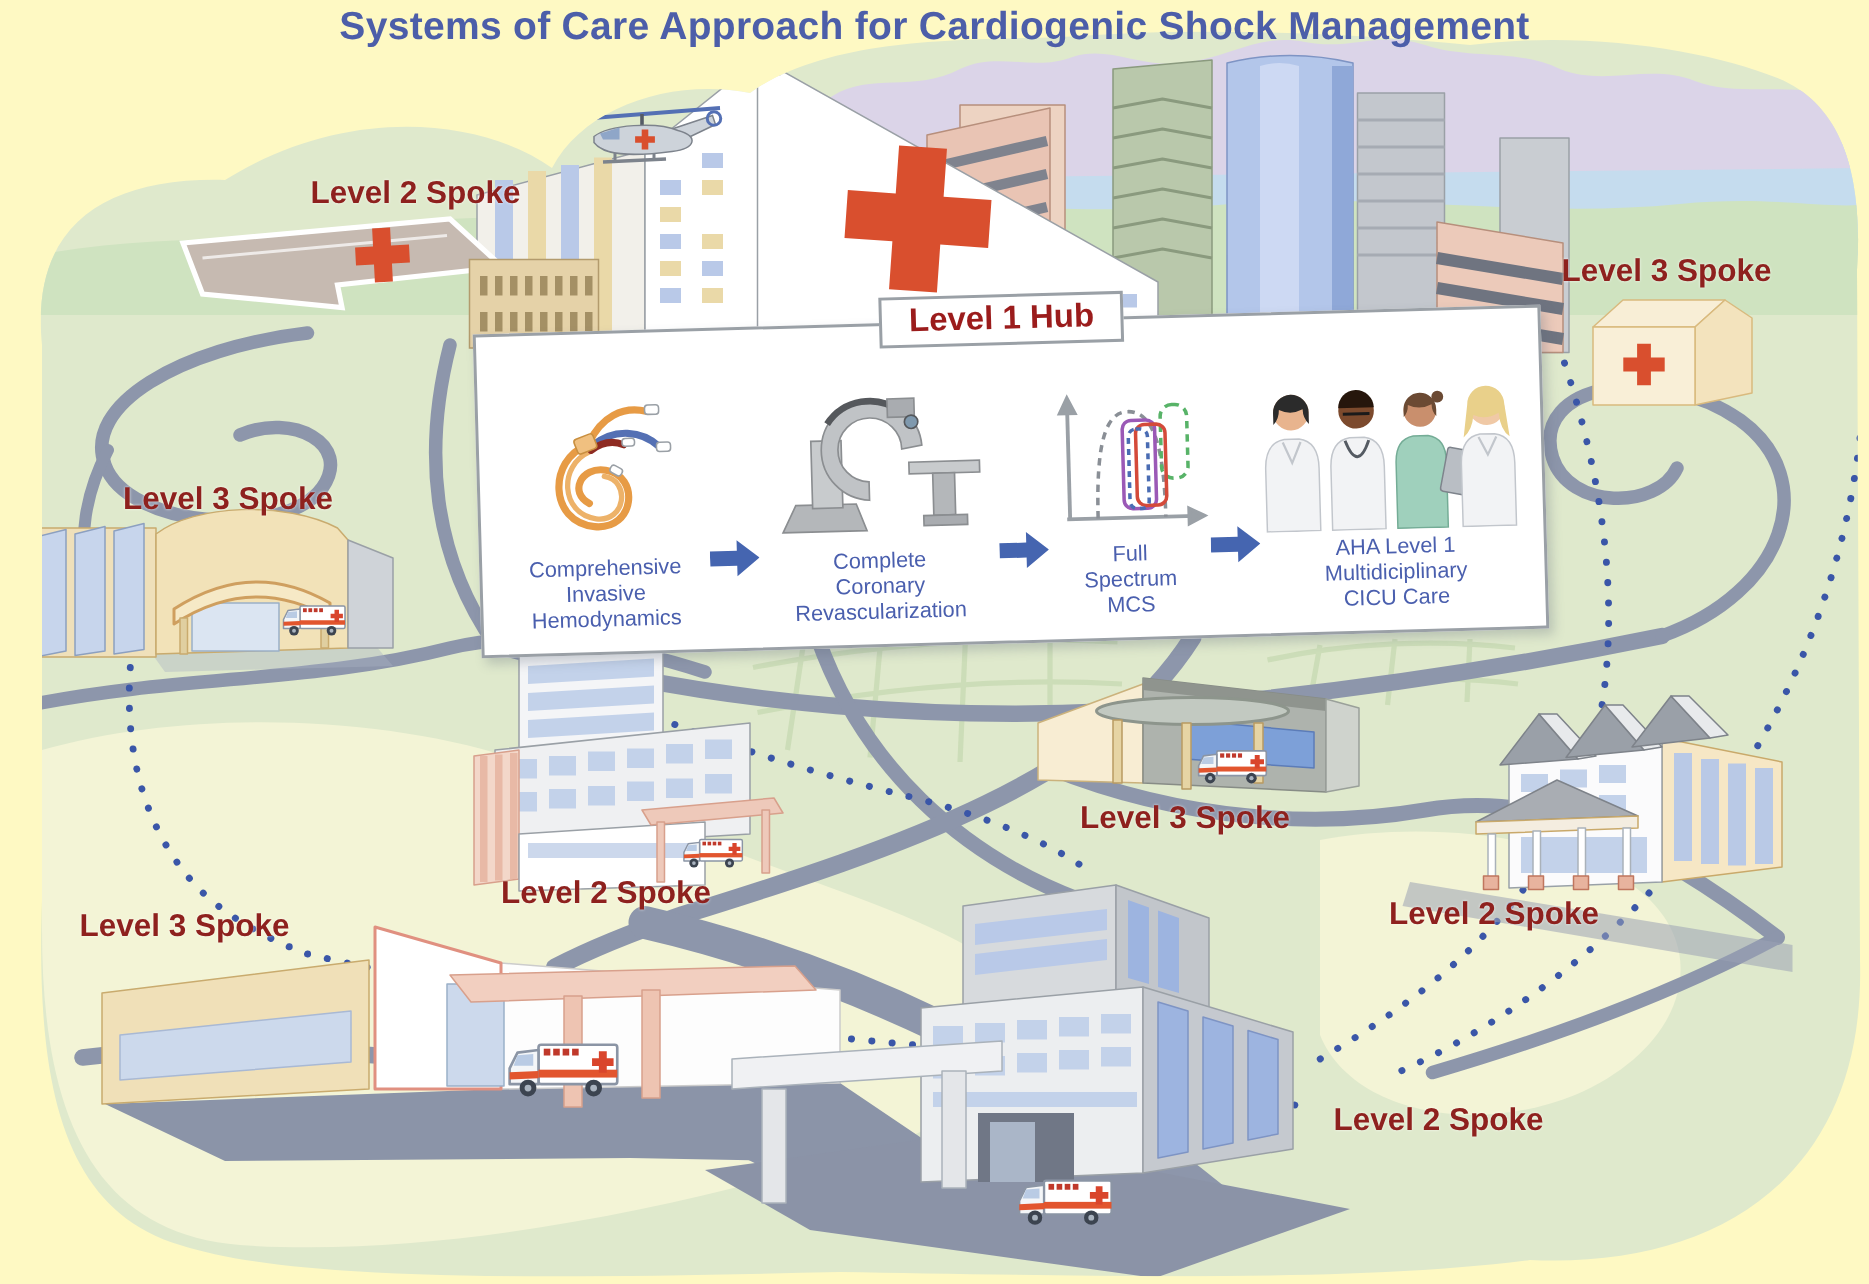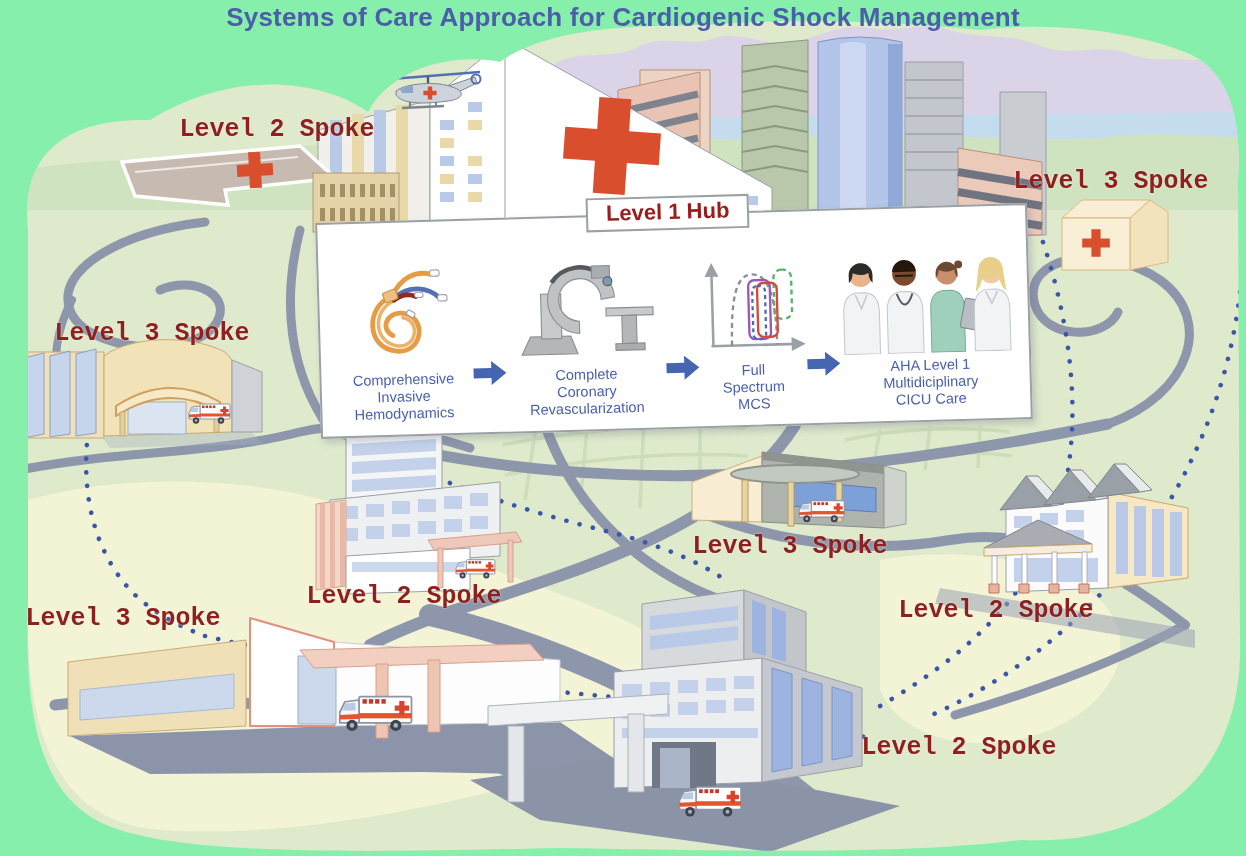--- a/index.html
+++ b/index.html
@@ -1,22 +1,22 @@
 <!DOCTYPE html>
 <html><head>
 <meta charset="utf-8">
 <style>
   html,body{margin:0;padding:0;background:#fff;}
-  .scene{position:relative;width:1246px;height:856px;background:#86efac;overflow:hidden;
+  .scene{position:relative;width:1246px;height:856px;background:#fef9c3;overflow:hidden;
          font-family:"Liberation Sans",sans-serif;}
   .scene svg.bg{position:absolute;left:0;top:0;}
   .main-title{position:absolute;top:2px;left:0;width:100%;text-align:center;
     font-size:26px;font-weight:bold;color:#4c5ea9;letter-spacing:.2px;}
-  .spoke-label{position:absolute;transform:translate(-50%,-50%);font-size:25px;
-    font-weight:bold;color:#8e211e;white-space:nowrap;text-shadow:0 0 2px rgba(255,255,255,.8);font-family:Liberation Mono, monospace;}
+  .spoke-label{position:absolute;transform:translate(-50%,-50%);font-size:21px;
+    font-weight:bold;color:#8e211e;white-space:nowrap;text-shadow:0 0 2px rgba(255,255,255,.8);}
   .hub-panel{position:absolute;left:318px;top:213px;width:708px;height:212px;background:#fff;
     border:2px solid #9aa0a6;transform:rotate(-1.6deg);box-shadow:3px 4px 7px rgba(90,100,120,.28);}
   .hub-tab{position:absolute;top:-19px;left:50%;transform:translateX(-52%);background:#fff;
     border:2px solid #9aa0a6;padding:1px 18px 3px;font-size:22px;font-weight:bold;color:#9b1c1c;
     white-space:nowrap;}
   .hub-steps{display:flex;align-items:flex-end;height:100%;box-sizing:border-box;
     padding:12px 12px 12px;}
   .hub-step{display:flex;flex-direction:column;align-items:center;justify-content:flex-end;
     height:100%;}
   .hub-step .icon{flex:1;display:flex;align-items:flex-end;justify-content:center;width:100%;}

